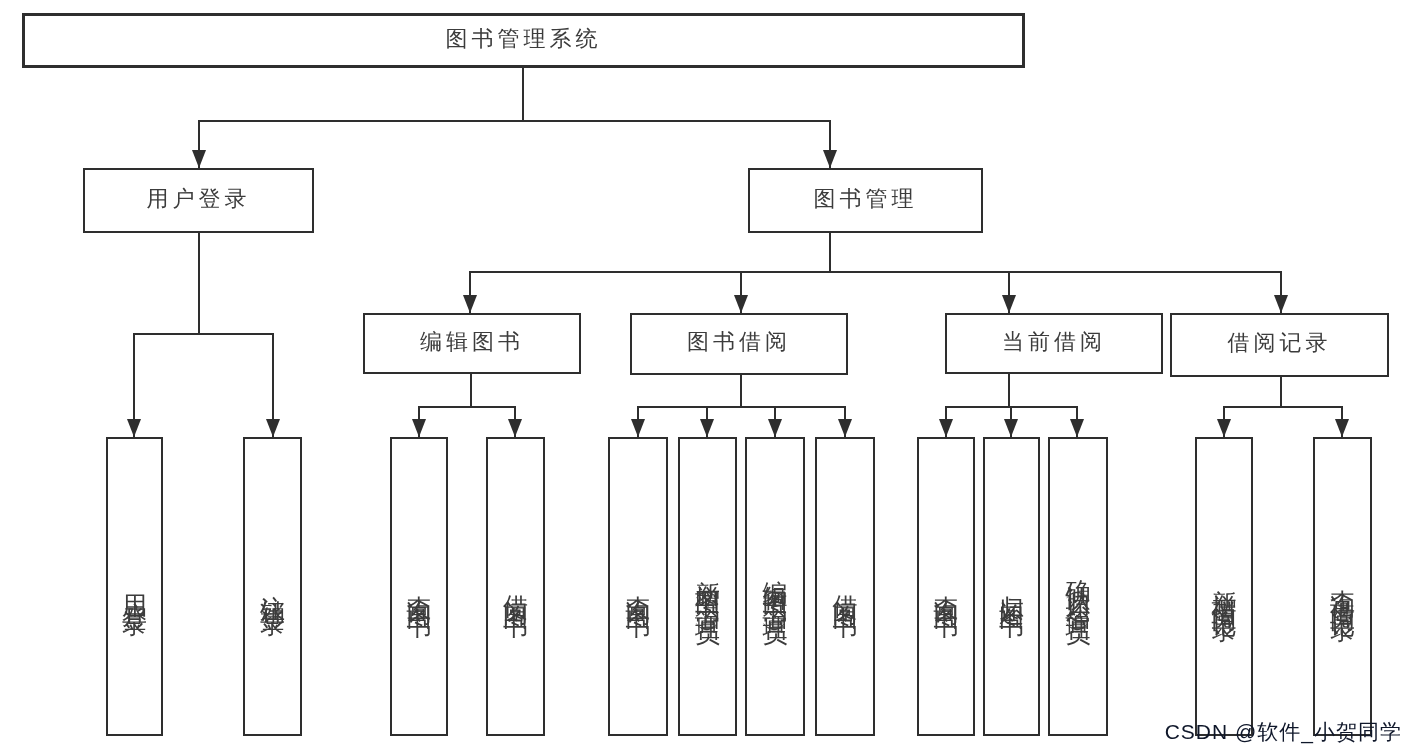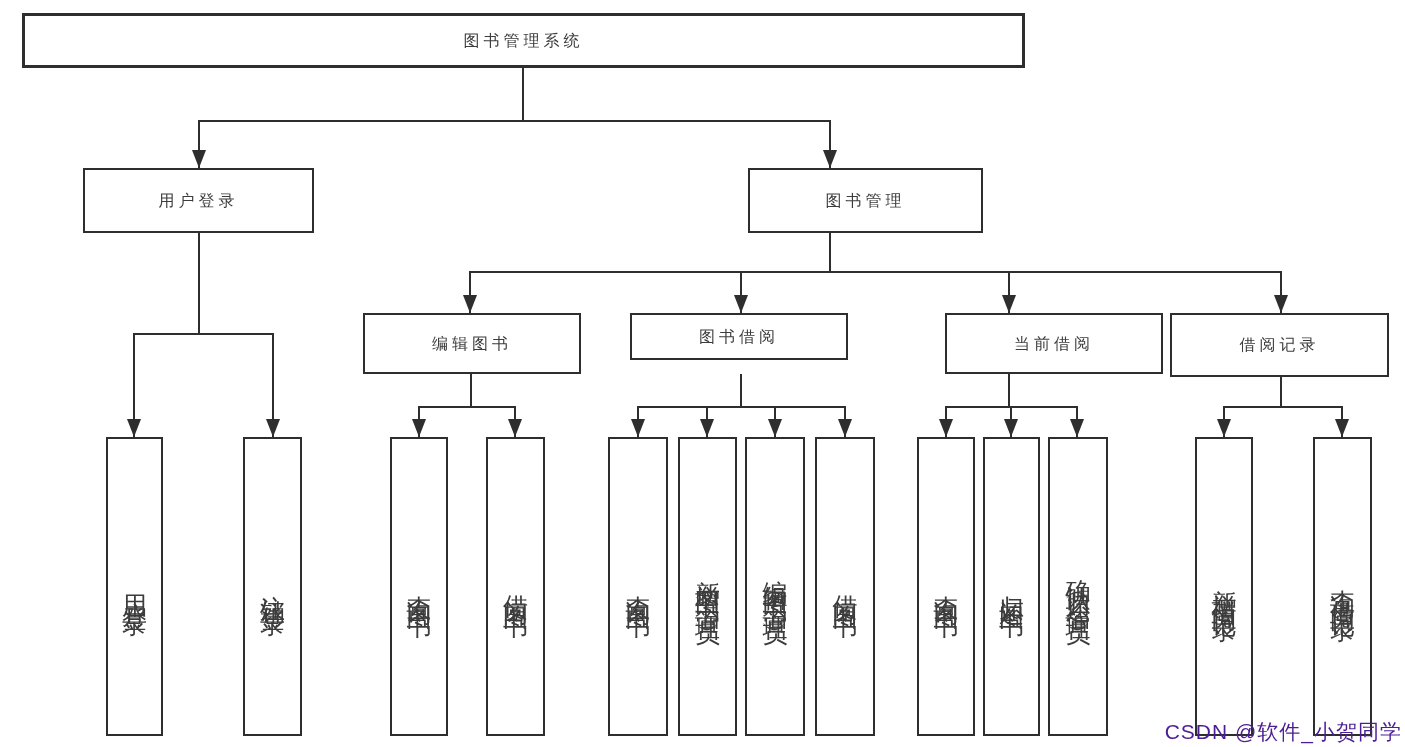--- a/index.html
+++ b/index.html
@@ -12,38 +12,38 @@
     position:relative; width:1405px; height:747px; background:#ffffff;
   }
   .node {
     position:absolute; box-sizing:border-box;
     border:2px solid #2e2e2e; background:#ffffff;
     display:flex; align-items:center; justify-content:center;
     color:#3c3c3c;
   }
   .node.root { border-width:3px; }
   .node.h span, .node.root span {
-    font-size:16px; letter-spacing:4px; white-space:nowrap; line-height:1;
+    font-size:22px; letter-spacing:4px; white-space:nowrap; line-height:1;font-family:Liberation Mono, monospace;
   }
   .node.v span {
     writing-mode:vertical-rl; text-orientation:mixed;
     font-size:25px; letter-spacing:6px; line-height:1;
   }
   .hline, .vline { position:absolute; background:#2e2e2e; }
   .hline { height:2px; }
   .vline { width:2px; }
   .arrow {
     position:absolute; width:0; height:0;
     border-left:7px solid transparent;
     border-right:7px solid transparent;
     border-top:18px solid #2e2e2e;
   }
   .watermark {
     position:absolute; right:3px; bottom:1px;
-    font-size:21px; color:#4c1d95; letter-spacing:1px;
+    font-size:21px; color:#0f172a; letter-spacing:1px;
     z-index:10; white-space:nowrap;
   }
 </style>
 </head>
 <body>
 
 <div id="canvas">
 
   <div class="vline" style="left:522px;top:68px;height:54px;"></div>
   <div class="hline" style="left:198px;top:120px;width:633px;"></div>
@@ -111,21 +111,21 @@
   <div class="node h" style="left:83px;top:168px;width:231px;height:65px;">
     <span>用户登录</span>
   </div>
   <div class="node h" style="left:712px;top:168px;width:235px;height:65px;margin-left:36px;">
     <span>图书管理</span>
   </div>
 
   <div class="node h" style="left:363px;top:313px;width:218px;height:61px;">
     <span>编辑图书</span>
   </div>
-  <div class="node h" style="left:630px;top:313px;width:218px;height:47px;">
+  <div class="node h" style="left:630px;top:313px;width:218px;height:62px;">
     <span>图书借阅</span>
   </div>
   <div class="node h" style="left:902px;top:313px;width:218px;height:61px;margin-left:43px;">
     <span>当前借阅</span>
   </div>
   <div class="node h" style="left:1170px;top:313px;width:219px;height:64px;align-items:center;">
     <span>借阅记录</span>
   </div>
 
   <div class="node v" style="left:106px;top:437px;width:57px;height:299px;">

